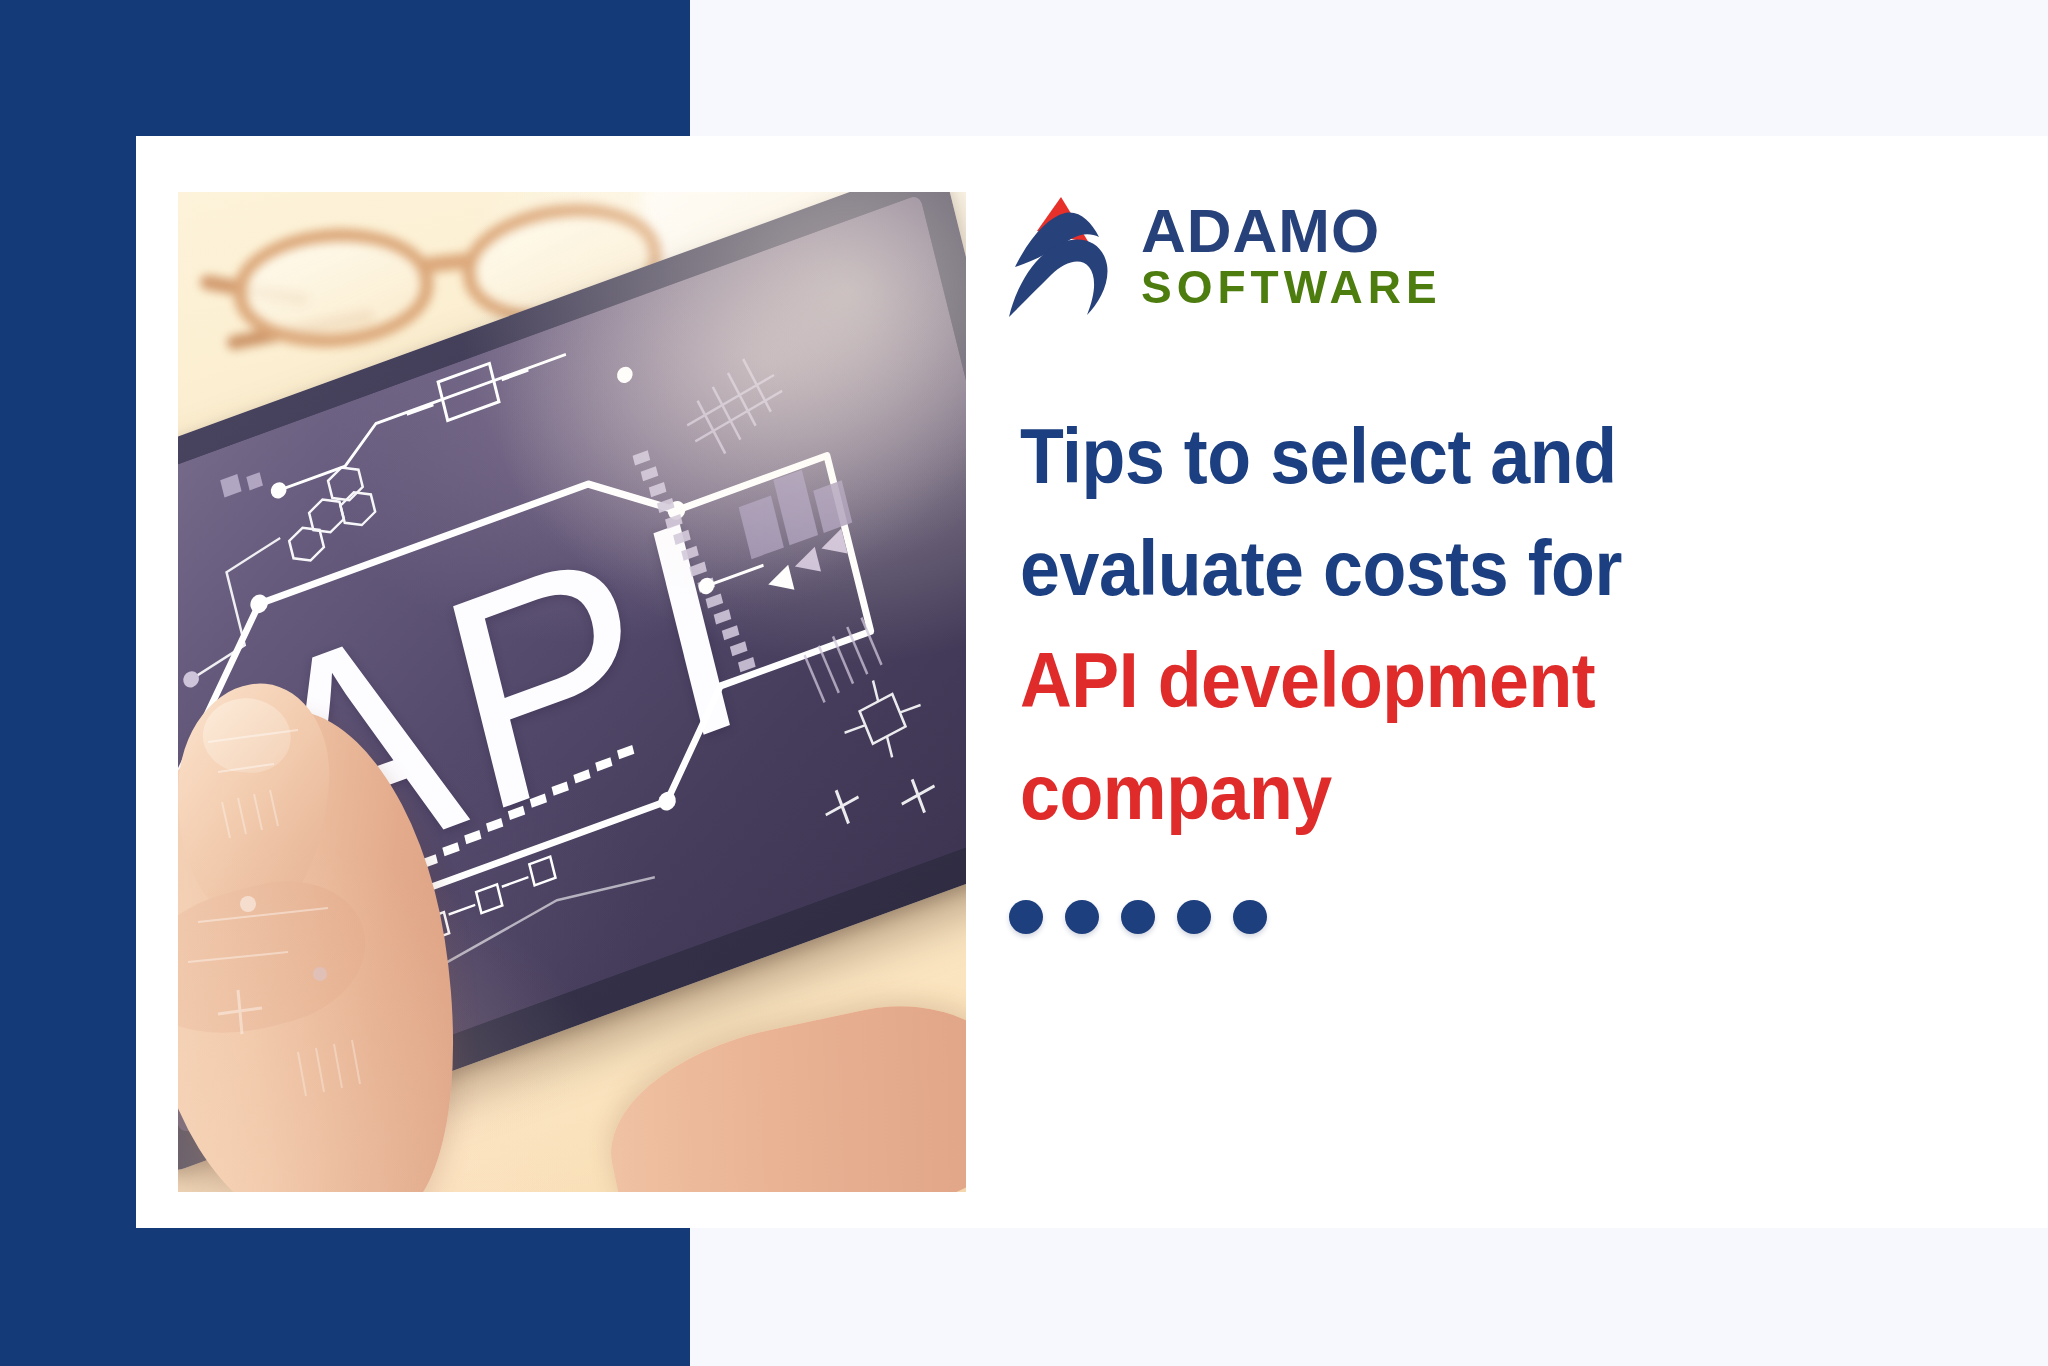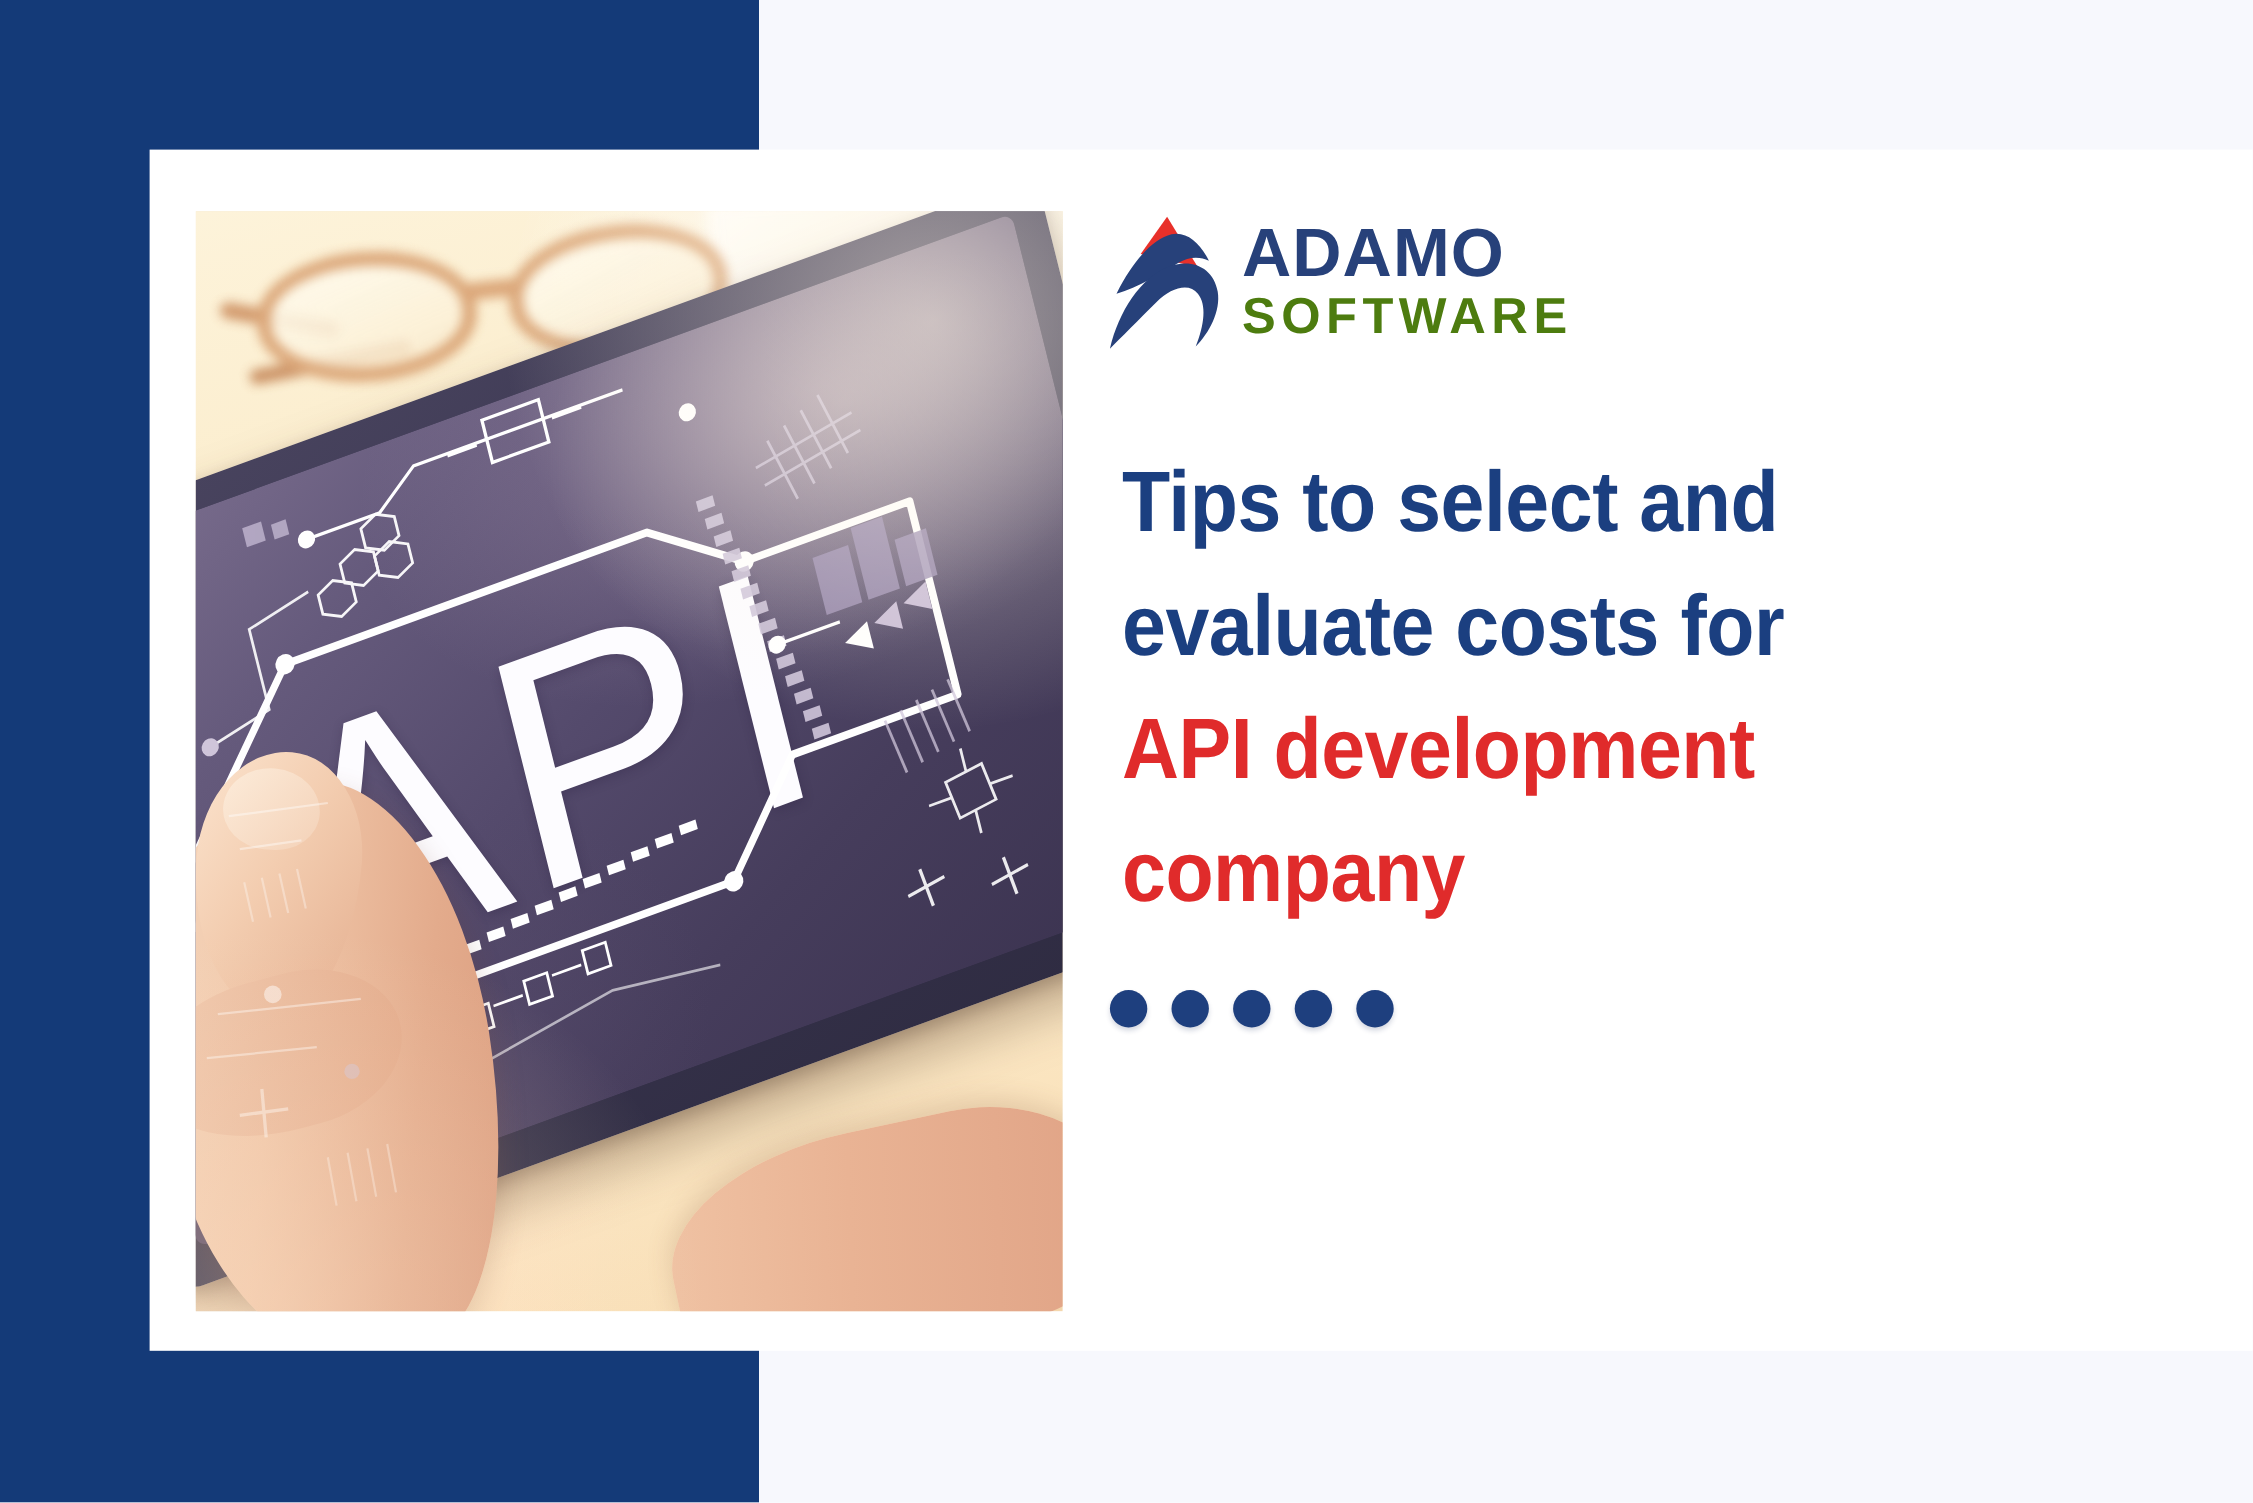--- a/index.html
+++ b/index.html
@@ -198,21 +198,21 @@
   .hud-hand svg { width:100%; height:100%; overflow:visible; }
 
   
   .content {
     position:absolute;
     left:1007px; top:186px;
     width:1000px;
   }
 
   
-  .logo { display:flex; align-items:center; gap:14px; height:140px; }
+  .logo { display:flex; align-items:center; gap:26px; height:140px; }
   .logo-mark { width:108px; height:130px; flex:none; }
   .logo-mark svg { width:100%; height:100%; }
   .logo-words { display:flex; flex-direction:column; justify-content:center; }
   .logo-adamo {
     font-family:"Liberation Sans", sans-serif;
     font-size:62px; font-weight:bold; color:#27417a;
     letter-spacing:1px; line-height:1.02;
   }
   .logo-software {
     font-family:"Liberation Sans", sans-serif;

